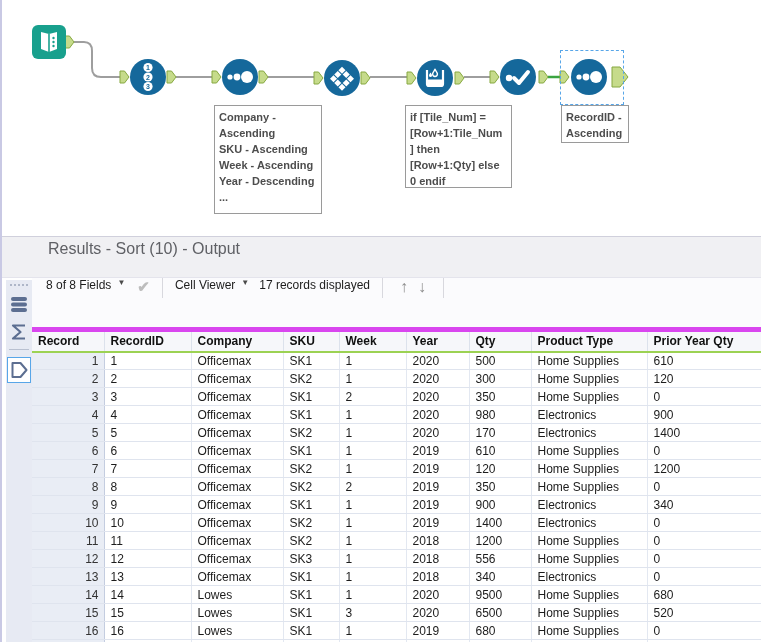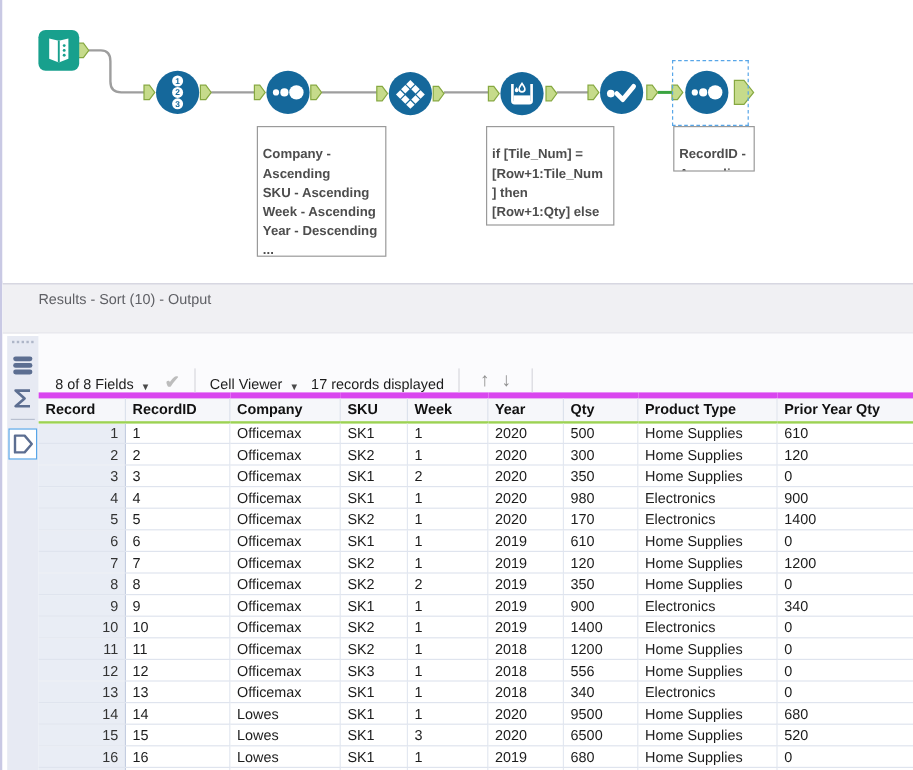--- a/index.html
+++ b/index.html
@@ -5,39 +5,39 @@
   * { margin:0; padding:0; box-sizing:border-box; }
   html,body { width:761px; height:642px; }
   body { font-family:"Liberation Sans", sans-serif; background:#fff; }
   #app { position:relative; width:761px; height:642px; overflow:hidden; background:#fff; border-left:2px solid #c9c9e4; }
 
   
   #canvas { position:absolute; left:0; top:0; width:759px; height:234px; background:#fff; }
   #wires { position:absolute; left:0; top:0; width:759px; height:234px; }
   .tool-circle { position:absolute; width:36px; height:36px; border-radius:50%; background:#15689b; display:flex; align-items:center; justify-content:center; }
   .text-input-tool { position:absolute; left:30px; top:25px; width:34px; height:34px; border-radius:6px; background:#18a08d; display:flex; align-items:center; justify-content:center; }
-  .annotation { position:absolute; background:#fff; border:1px solid #9a9a9a; color:#4d4d4d; font-size:11px; font-weight:bold; line-height:16px; padding:15px 4px; white-space:pre-line; overflow:hidden; }
+  .annotation { position:absolute; background:#fff; border:1px solid #9a9a9a; color:#4d4d4d; font-size:11px; font-weight:bold; line-height:16px; padding:3px 4px; white-space:pre-line; overflow:hidden; }
   .selection-rect { position:absolute; left:558px; top:50px; width:64px; height:55px; border:1px dashed #58a6e8; }
 
   
   #results { position:absolute; left:0; top:236px; width:759px; height:406px; background:#fff; }
-  #results-header { height:42px; background:#f0f0f3; border-top:1px solid #d0d0dc; border-bottom:1px solid #e4e4ec; font-size:12px; color:#5f6065; line-height:24px; padding-left:30px; }
+  #results-header { height:42px; background:#f0f0f3; border-top:1px solid #d0d0dc; border-bottom:1px solid #e4e4ec; font-size:16px; color:#5f6065; line-height:24px; padding-left:46px; }
   #results-body { position:relative; height:381px; }
 
   
   #anchor-strip { position:absolute; left:4px; top:2px; width:26px; height:379px; background:#e7eaf3; }
   .grip { display:flex; gap:2px; justify-content:center; padding-top:4px; }
   .grip i { width:2px; height:2px; background:#aeb6c8; display:block; }
   .strip-icon { display:flex; justify-content:center; margin-top:10px; }
   .strip-divider { height:1px; background:#b9c0d0; margin:8px 3px 0 3px; }
   .sel-box { border:1px solid #58a6e8; background:#fff; margin:7px 1px 0 1px; padding:2px 0; display:flex; justify-content:center; }
 
   
   #main-area { margin-left:30px; }
-  #toolbar { height:49px; background:#fbfbfd; display:flex; align-items:flex-end; font-size:12px; color:#1c1c1c; }
+  #toolbar { height:49px; background:#fbfbfd; display:flex; align-items:flex-start; font-size:12px; color:#1c1c1c; }
   #toolbar .lbl { margin-left:14px; }
   .caret { font-size:8px; color:#4a4a4a; margin-left:6px; }
   .check { color:#bdbdbd; font-size:15px; font-weight:bold; margin-left:12px; }
   .vsep { width:1px; height:20px; background:#d8d8de; margin:0 12px; }
   .arrow { color:#8e8e8e; font-size:16px; font-weight:bold; margin:0 5px; }
 
   
   table { border-collapse:collapse; table-layout:fixed; width:731px; font-size:12px; }
   thead th { height:22px; text-align:left; font-weight:bold; color:#111; background:#f6f7fa; padding:0 0 0 6px; border-bottom:2px solid #9cd253; border-right:1px solid #dce2ec; border-top:5px solid #d946ef; white-space:nowrap; overflow:hidden; }
   tbody td { height:18px; background:#fff; color:#1c1c1c; padding:0 0 0 6px; border-bottom:1px solid #dfe4ee; border-right:1px solid #e3e8f1; white-space:nowrap; overflow:hidden; }

